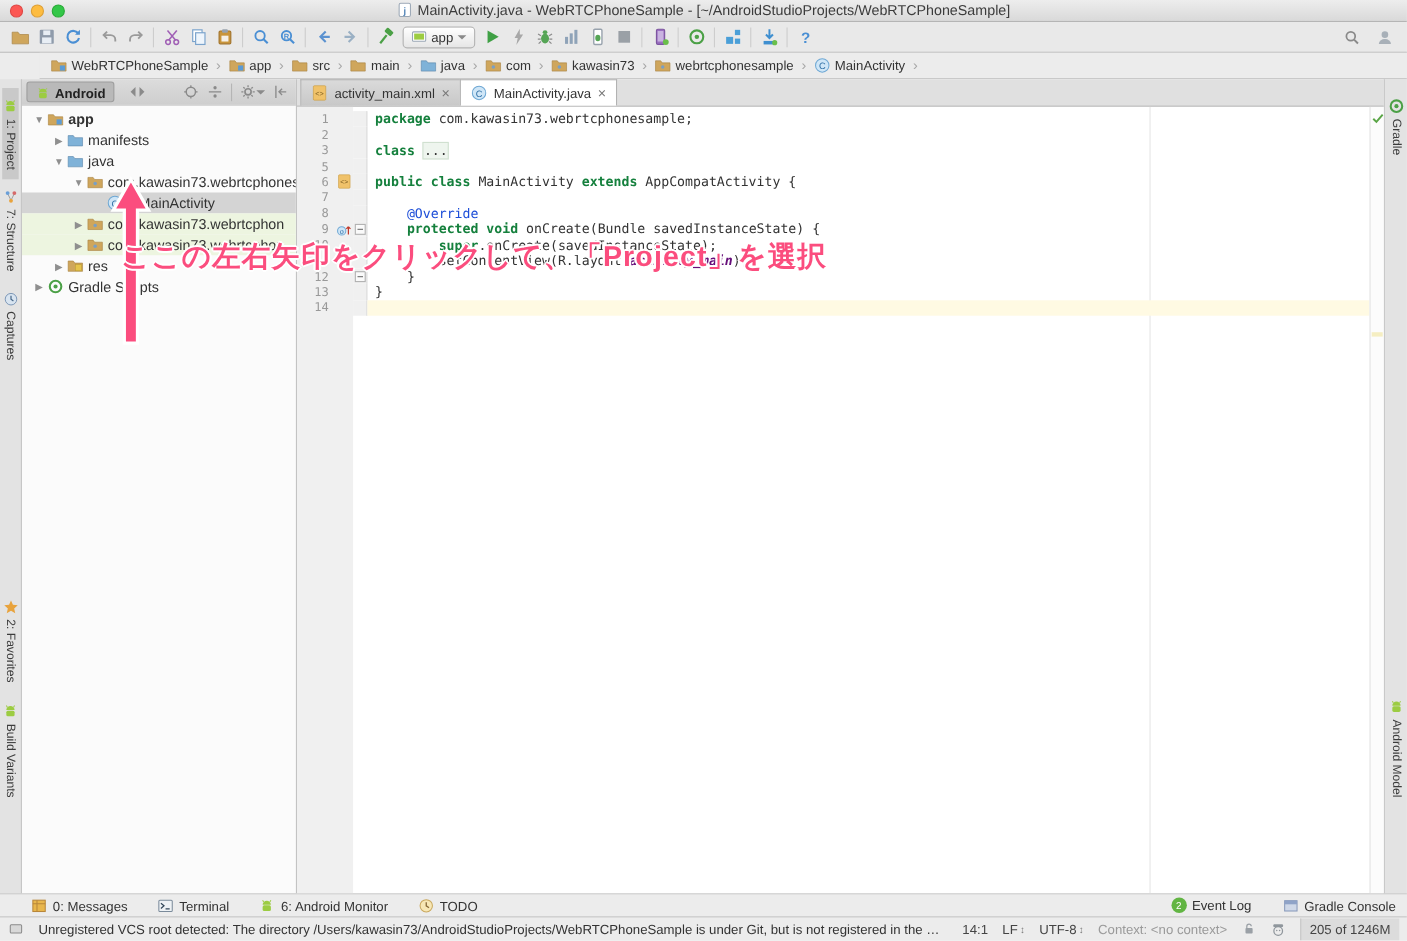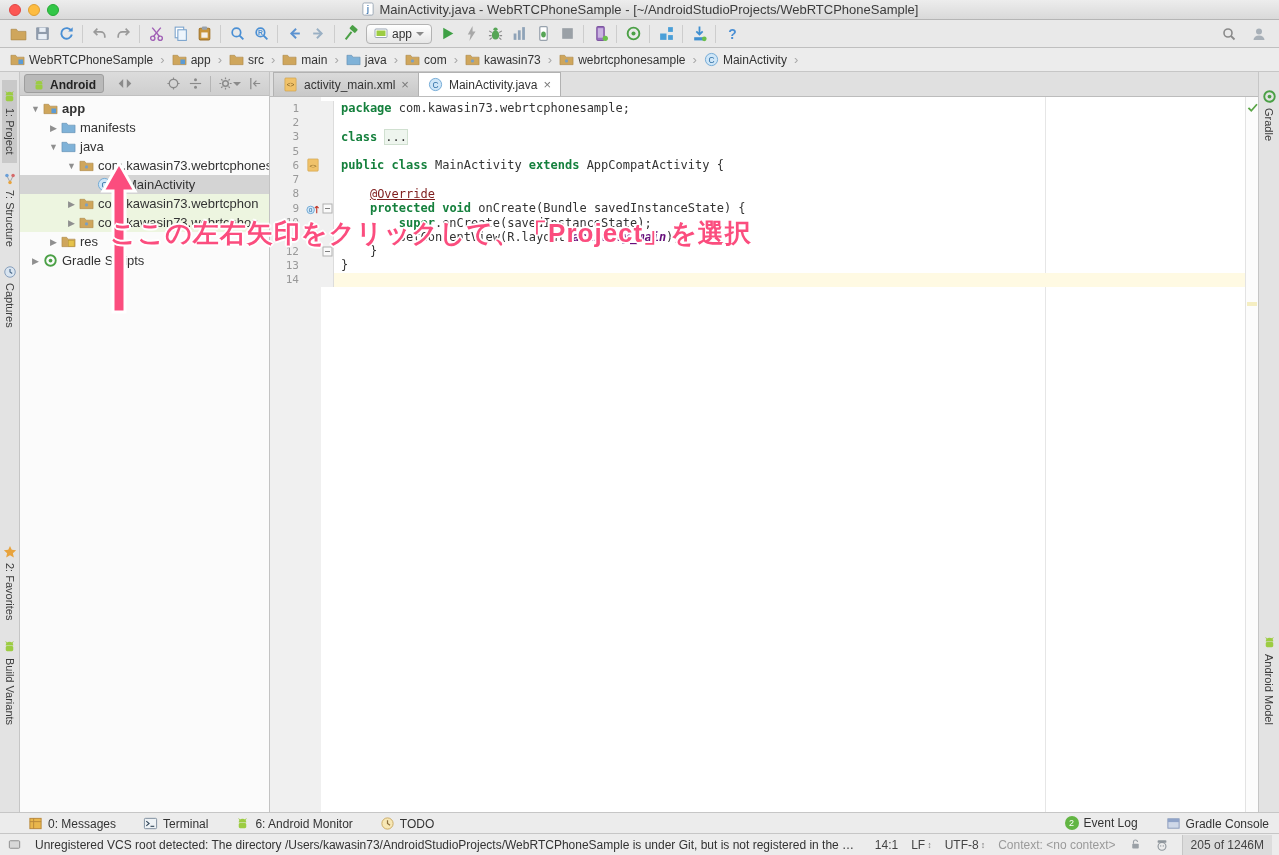--- a/index.html
+++ b/index.html
@@ -22,21 +22,21 @@
     display:flex; align-items:center; padding:0 8px 0 6px; }
   .tbi { width:24px; height:24px; display:flex; align-items:center; justify-content:center; cursor:pointer; }
   .tb-sep { width:1px; height:18px; background:#cdcdcd; margin:0 4px; }
   .run-config { height:20px; border:1px solid #b3b3b3; border-radius:4px; background:linear-gradient(#ffffff,#e6e6e6);
     display:flex; align-items:center; gap:4px; padding:0 7px; margin:0 3px; cursor:pointer; }
   .caret-down { width:0; height:0; border-left:4px solid transparent; border-right:4px solid transparent; border-top:4px solid #8a8a8a; }
   .tb-right { margin-left:auto; display:flex; align-items:center; gap:6px; }
 
   
   .breadcrumbs { height:24px; flex:0 0 24px; background:#ececec; border-bottom:1px solid #c6c6c6;
-    display:flex; align-items:center; padding-left:8px; }
+    display:flex; align-items:center; padding-left:8px;margin-left:36px; }
   .crumb { display:flex; align-items:center; gap:4px; padding:0 2px; cursor:pointer; white-space:nowrap; }
   .crumb-sep { color:#a8a8a8; margin:0 5px; font-size:13px; }
 
   
   .main { flex:1; display:flex; min-height:0; position:relative; }
   .stripe { width:20px; background:#e3e3e3; display:flex; flex-direction:column; align-items:center; font-size:11px; color:#3c3c3c; }
   .stripe.left { border-right:1px solid #c6c6c6; padding-top:8px; }
   .stripe.right { border-left:1px solid #c6c6c6; padding-top:8px; width:21px; }
   .stripe-item { writing-mode:vertical-rl; display:flex; align-items:center; gap:4px; padding:9px 0; cursor:pointer; white-space:nowrap; }
   .stripe-item.active { background:#c9c9c9; }
@@ -76,21 +76,21 @@
   .margin-guide { position:absolute; left:775px; top:0; bottom:0; width:1px; background:#e6e6e6; }
   .cl { display:flex; height:14.3px; align-items:center; position:relative; }
   .ln { width:34px; flex:0 0 34px; text-align:right; padding-right:5px; color:#999;
     font-family:"DejaVu Sans Mono", monospace; font-size:11px; background:#f0f0f0; height:100%; display:flex; align-items:center; justify-content:flex-end; }
   .gslot { width:17px; flex:0 0 17px; background:#f0f0f0; height:100%; display:flex; align-items:center; justify-content:center; }
   .fslot { width:13px; flex:0 0 13px; background:#f0f0f0; border-right:1px solid #dcdcdc; height:100%; display:flex; align-items:center; justify-content:center; }
   .ctext { flex:1; white-space:pre; font-family:"DejaVu Sans Mono", monospace; font-size:12px; padding-left:7px; height:100%; display:flex; align-items:center; }
   .cl.current .ctext { background:#fffae3; }
   .gutter-fill { position:absolute; left:0; top:0; bottom:0; width:51px; background:#f0f0f0; }
   .seg.kw { color:#15803d; font-weight:bold; }
-  .seg.ann { color:#7f1d1d;text-decoration:underline; }
+  .seg.ann { color:#1d4ed8; }
   .seg.field { color:#660e7a; font-style:italic; font-weight:bold; }
   .seg.fold { background:#eef5ee; border:1px solid #d0e0d0; }
   .scrollbar { width:13px; flex:0 0 13px; background:#fcfcfc; border-left:1px solid #e3e3e3; position:relative; }
   .sb-check { position:absolute; top:4px; left:0; }
   .sb-mark { position:absolute; top:205px; left:1px; width:10px; height:4px; background:#f5eec2; }
 
   
   .bottombar { height:21px; flex:0 0 21px; background:#ececec; border-top:1px solid #c6c6c6;
     display:flex; align-items:center; padding:0 10px 0 28px; }
   .bb-item { display:flex; align-items:flex-end; gap:5px; margin-right:27px; cursor:pointer; white-space:nowrap; }

